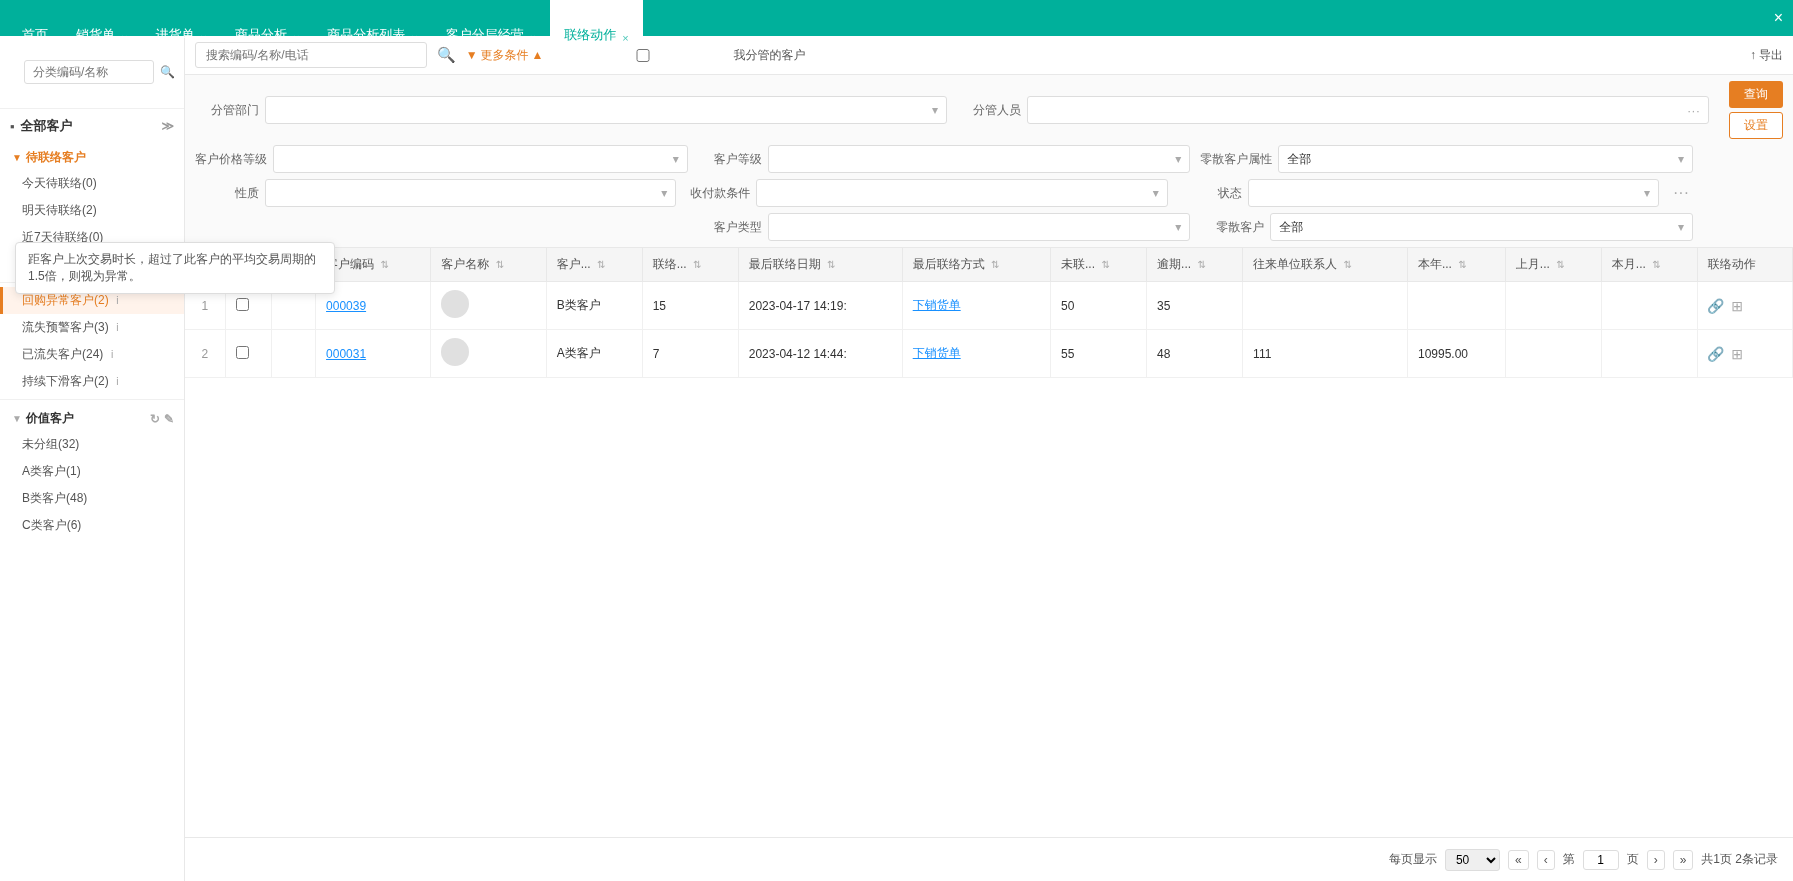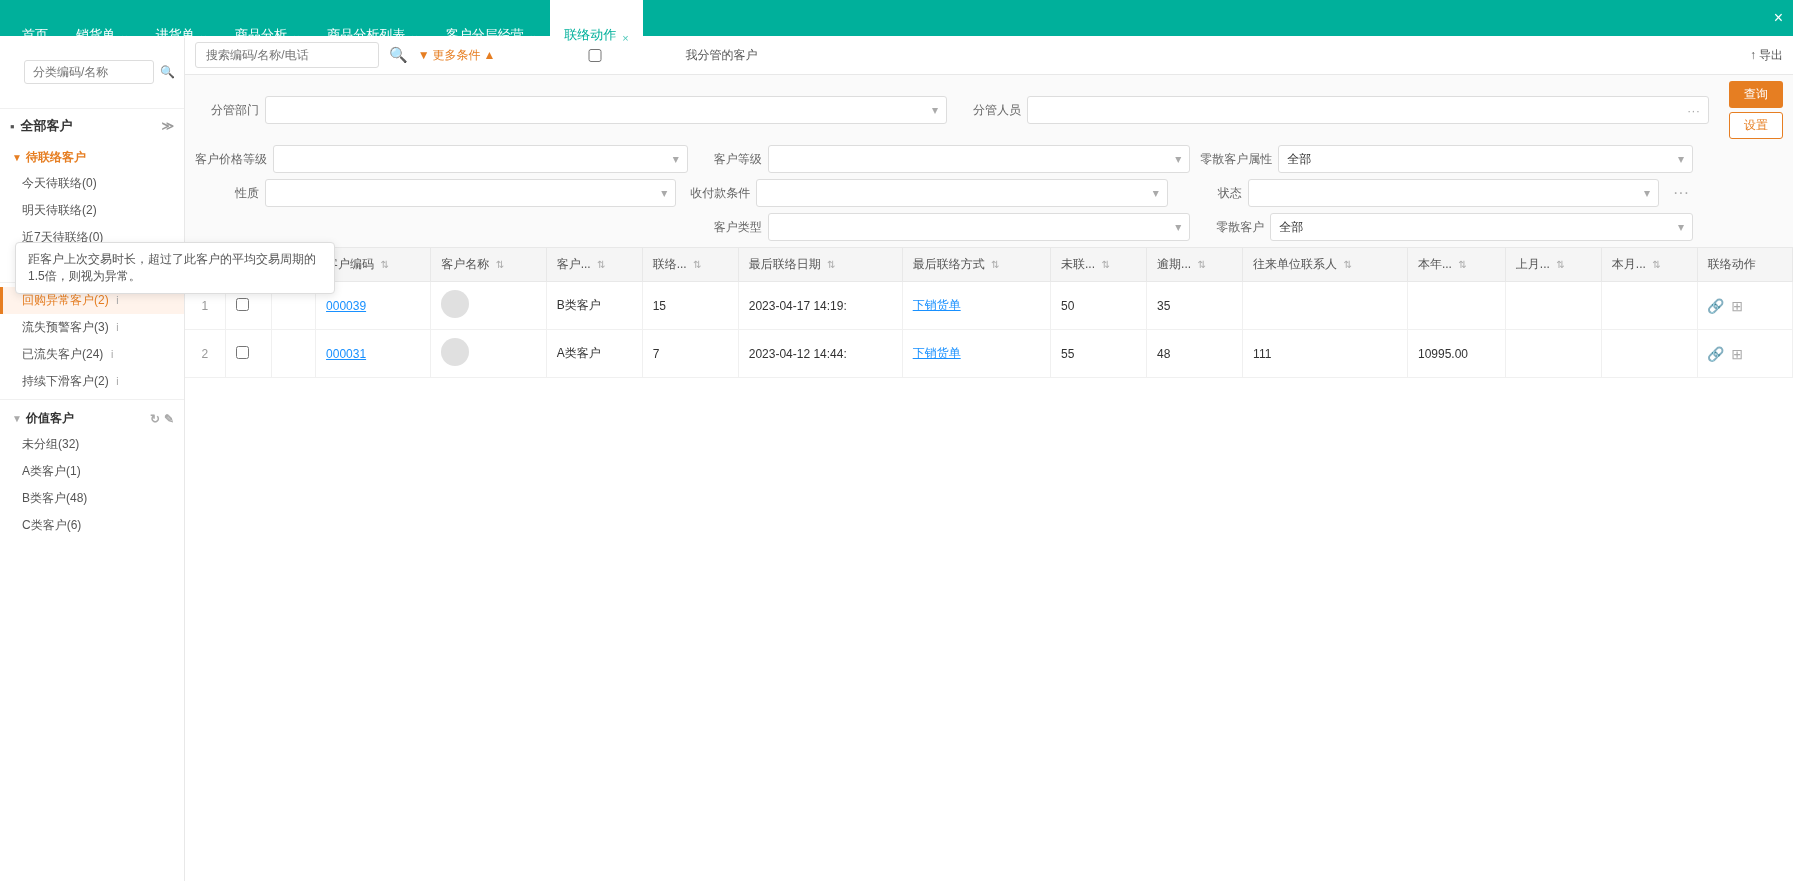--- a/index.html
+++ b/index.html
@@ -471,21 +471,21 @@
     </div>
 
     <div class="tooltip-box">
       <span>距客户上次交易时长，超过了此客户的平均交易周期的1.5倍，则视为异常。</span>
     </div>
   </div>
 
   <div class="content-area">
 
     <div class="filter-bar">
-      <input type="text" style="width: 184px;" placeholder="搜索编码/名称/电话">
+      <input type="text" style="width: 232px;" placeholder="搜索编码/名称/电话">
       <span class="search-btn">🔍</span>
       <div class="more-conditions">
         <span>▼</span>
         <span>更多条件</span>
         <span>▲</span>
       </div>
       <div class="my-customers">
         <input type="checkbox" style="">
         <span>我分管的客户</span>
       </div>
@@ -699,14 +699,30 @@
               <div class="action-icons">
                 <span class="action-icon">🔗</span>
                 <span class="action-icon">⊞</span>
               </div>
             </td>
           </tr>
         </tbody>
       </table>
     </div>
 
+    <div class="pagination">
+      <span>每页显示</span>
+      <select class="page-size-select">
+        <option>50</option>
+        <option>20</option>
+        <option>100</option>
+      </select>
+      <button class="page-btn">«</button>
+      <button class="page-btn">‹</button>
+      <span>第</span>
+      <input class="page-input" type="text" value="1" style="">
+      <span>页</span>
+      <button class="page-btn">›</button>
+      <button class="page-btn">»</button>
+      <span>共1页 2条记录</span>
+    </div>
   </div>
 </div>
 
 </body></html>

